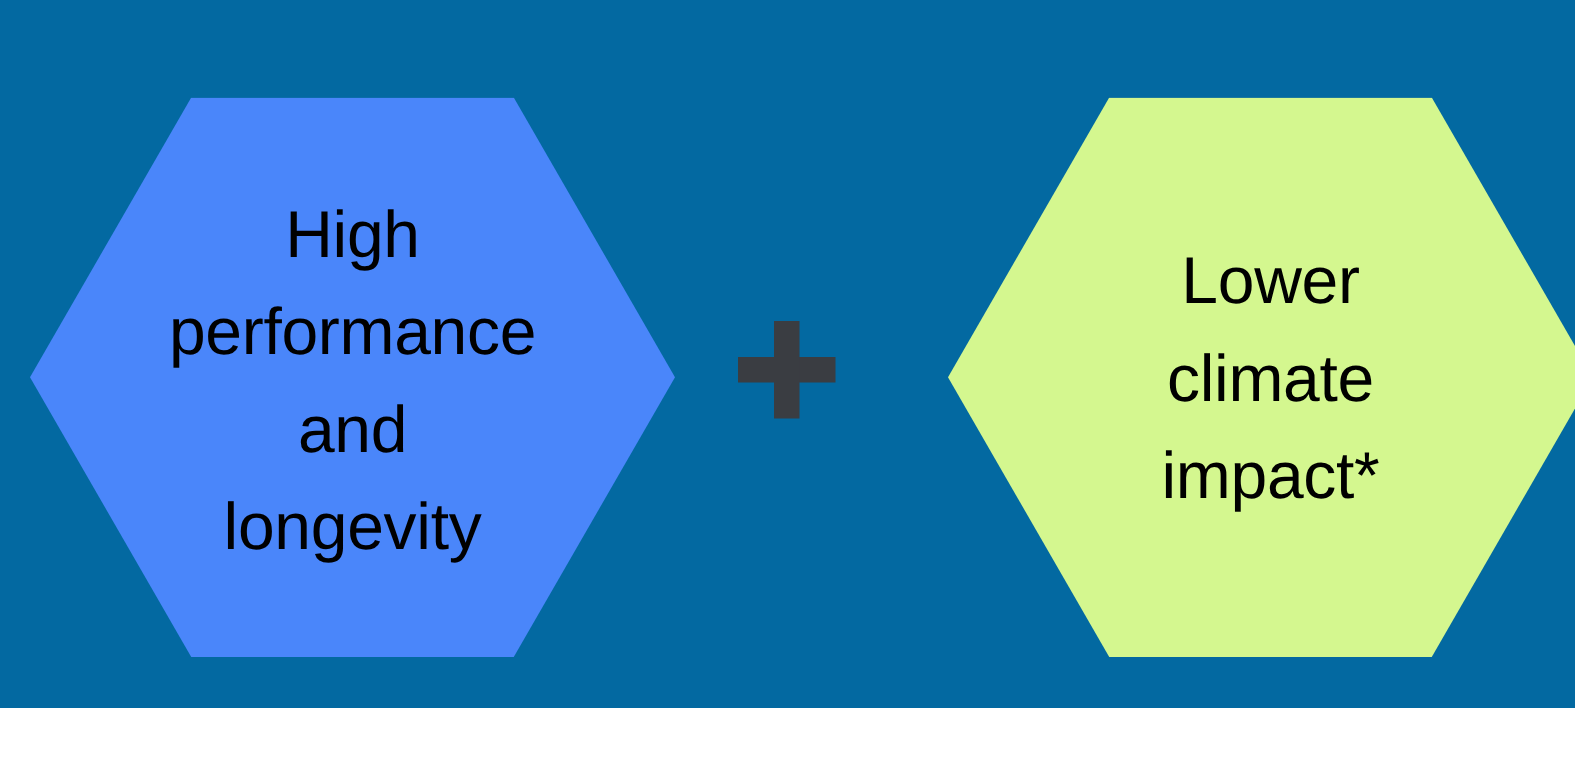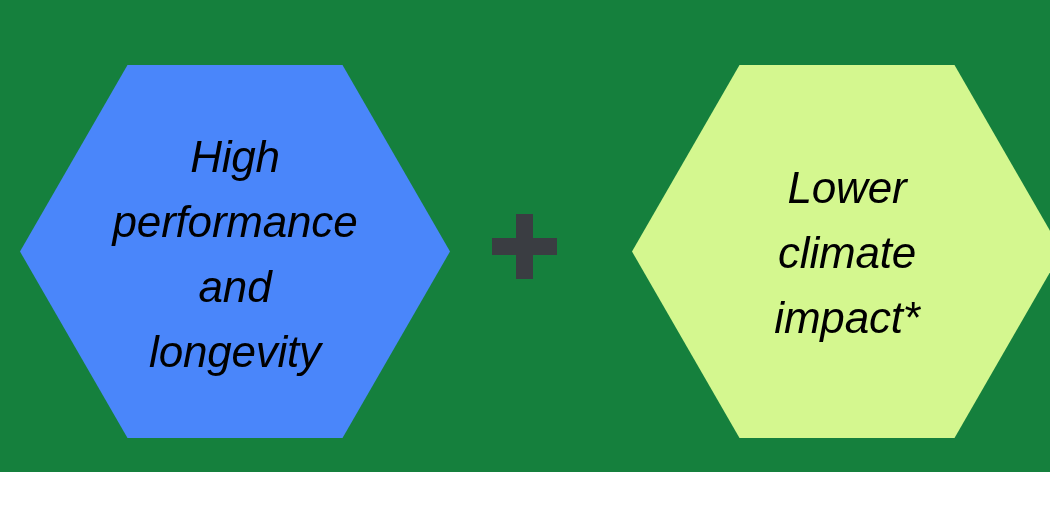--- a/index.html
+++ b/index.html
@@ -10,22 +10,21 @@
     width: 1050px;
     height: 512px;
     overflow: hidden;
     font-family: "Liberation Sans", sans-serif;
   }
 
   #canvas {
     position: relative;
     width: 1050px;
     height: 472px;
-    background: #15803d;
-    font-style: italic;
+    background: #0369a1;
   }
 
   
   .hex {
     position: absolute;
     top: 65px;
     width: 430px;
     height: 373px;
     display: flex;
     align-items: center;

